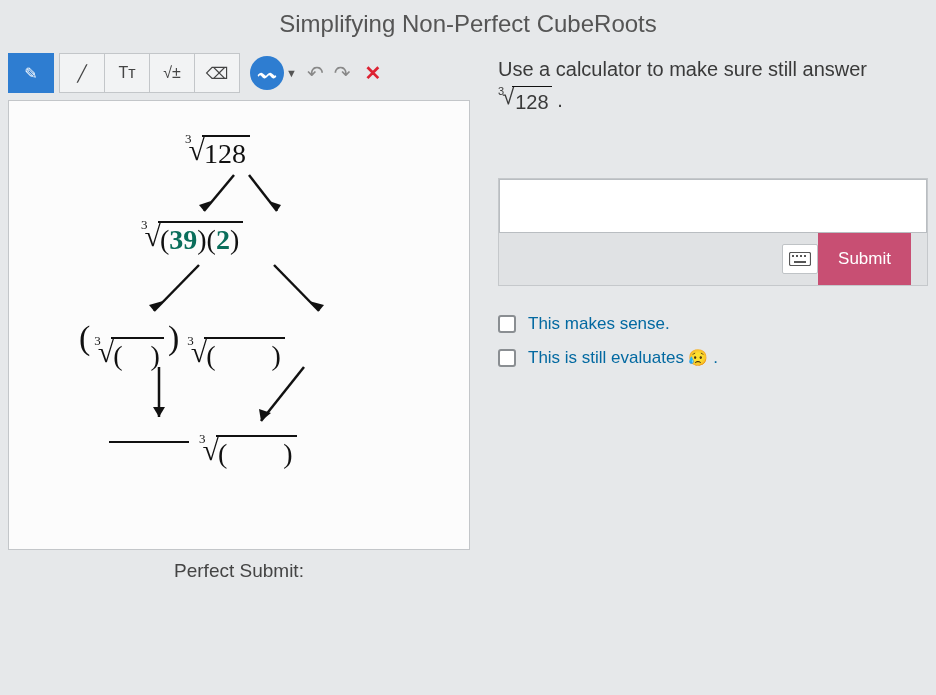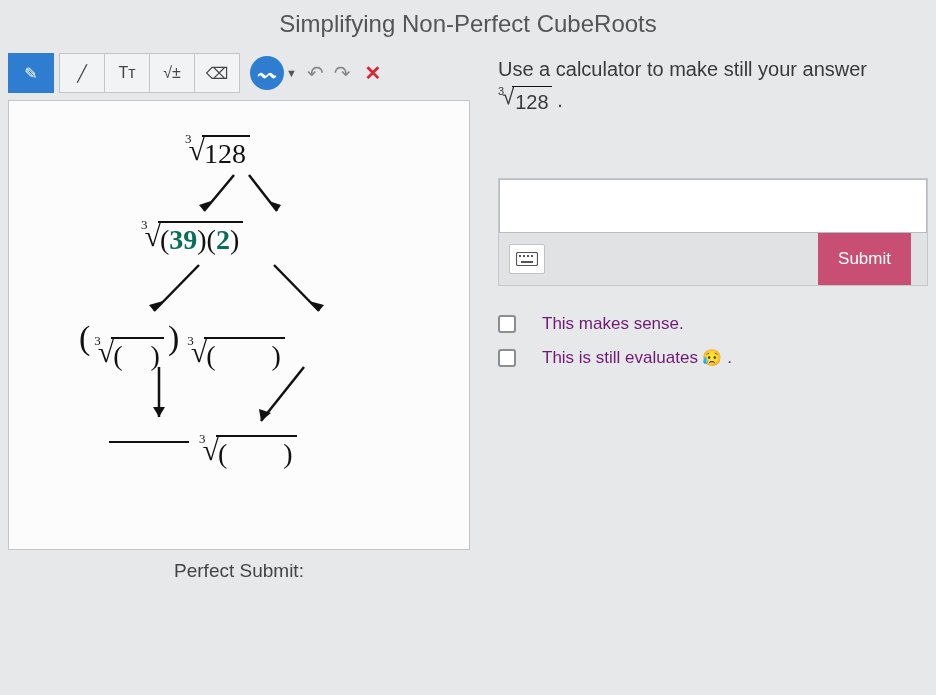--- a/index.html
+++ b/index.html
@@ -83,37 +83,37 @@
     background:#e0e2e4;
     border:1px solid #c5c8cb;
     padding:0;
   }
   .answer-input{
     width:100%; height:54px; background:#fff;
     border:1px solid #b9bdc1; padding:6px 10px; font-size:18px;
     outline:none;
   }
   .answer-bar{
-    height:52px; display:flex; align-items:center; justify-content:space-between;
+    height:52px; display:flex; align-items:center; justify-content:flex-end;
     padding:0 16px 0 10px;
   }
   .kbd-btn{
     width:36px;height:30px;background:#fff;border:1px solid #bfc3c6;
     display:flex;align-items:center;justify-content:center;cursor:pointer;border-radius:2px;
   }
   .submit-btn{
     height:52px; padding:0 20px; background:#c84f73; color:#fff;
     display:flex;align-items:center;justify-content:center;
     font-size:17px; cursor:pointer; border:none;
   }
   .choose{
     margin-top:28px;
   }
   .choose-title{ font-style:italic; color:#555; font-size:17px; margin-bottom:14px;}
-  .opt{ display:flex; align-items:center; gap:26px; font-size:17px; color:#701a75; margin-bottom:14px; cursor:pointer;}
+  .opt{ display:flex; align-items:center; gap:12px; font-size:17px; color:#0369a1; margin-bottom:14px; cursor:pointer;}
   .cb{ width:18px;height:18px;border:2px solid #8a8e92;border-radius:3px;background:#fff;}
   .emoji{ font-size:16px;}
 </style>
 </head>
 <body>
 
 <div class="title">Simplifying Non-Perfect CubeRoots</div>
 
 <div class="upper">
   <div class="left-col">
@@ -206,21 +206,21 @@
       </div>
     </div>
 
     <div class="pcubes">
       <span class="lbl">Perfect Submit:</span>
     </div>
   </div>
 
   <div class="right-col">
     <div class="instruction">
-      <span>Use a calculator to make still your answer</span><br>
+      <span>Use a calculator to make sure still answer</span><br>
       <span class="inline-root">
         <span class="idx">3</span>
         <span class="rad">√</span>
         <span class="body">128</span>
       </span>
       <span> .</span>
       <span class="cursor-icon">
         
       </span>
     </div>

